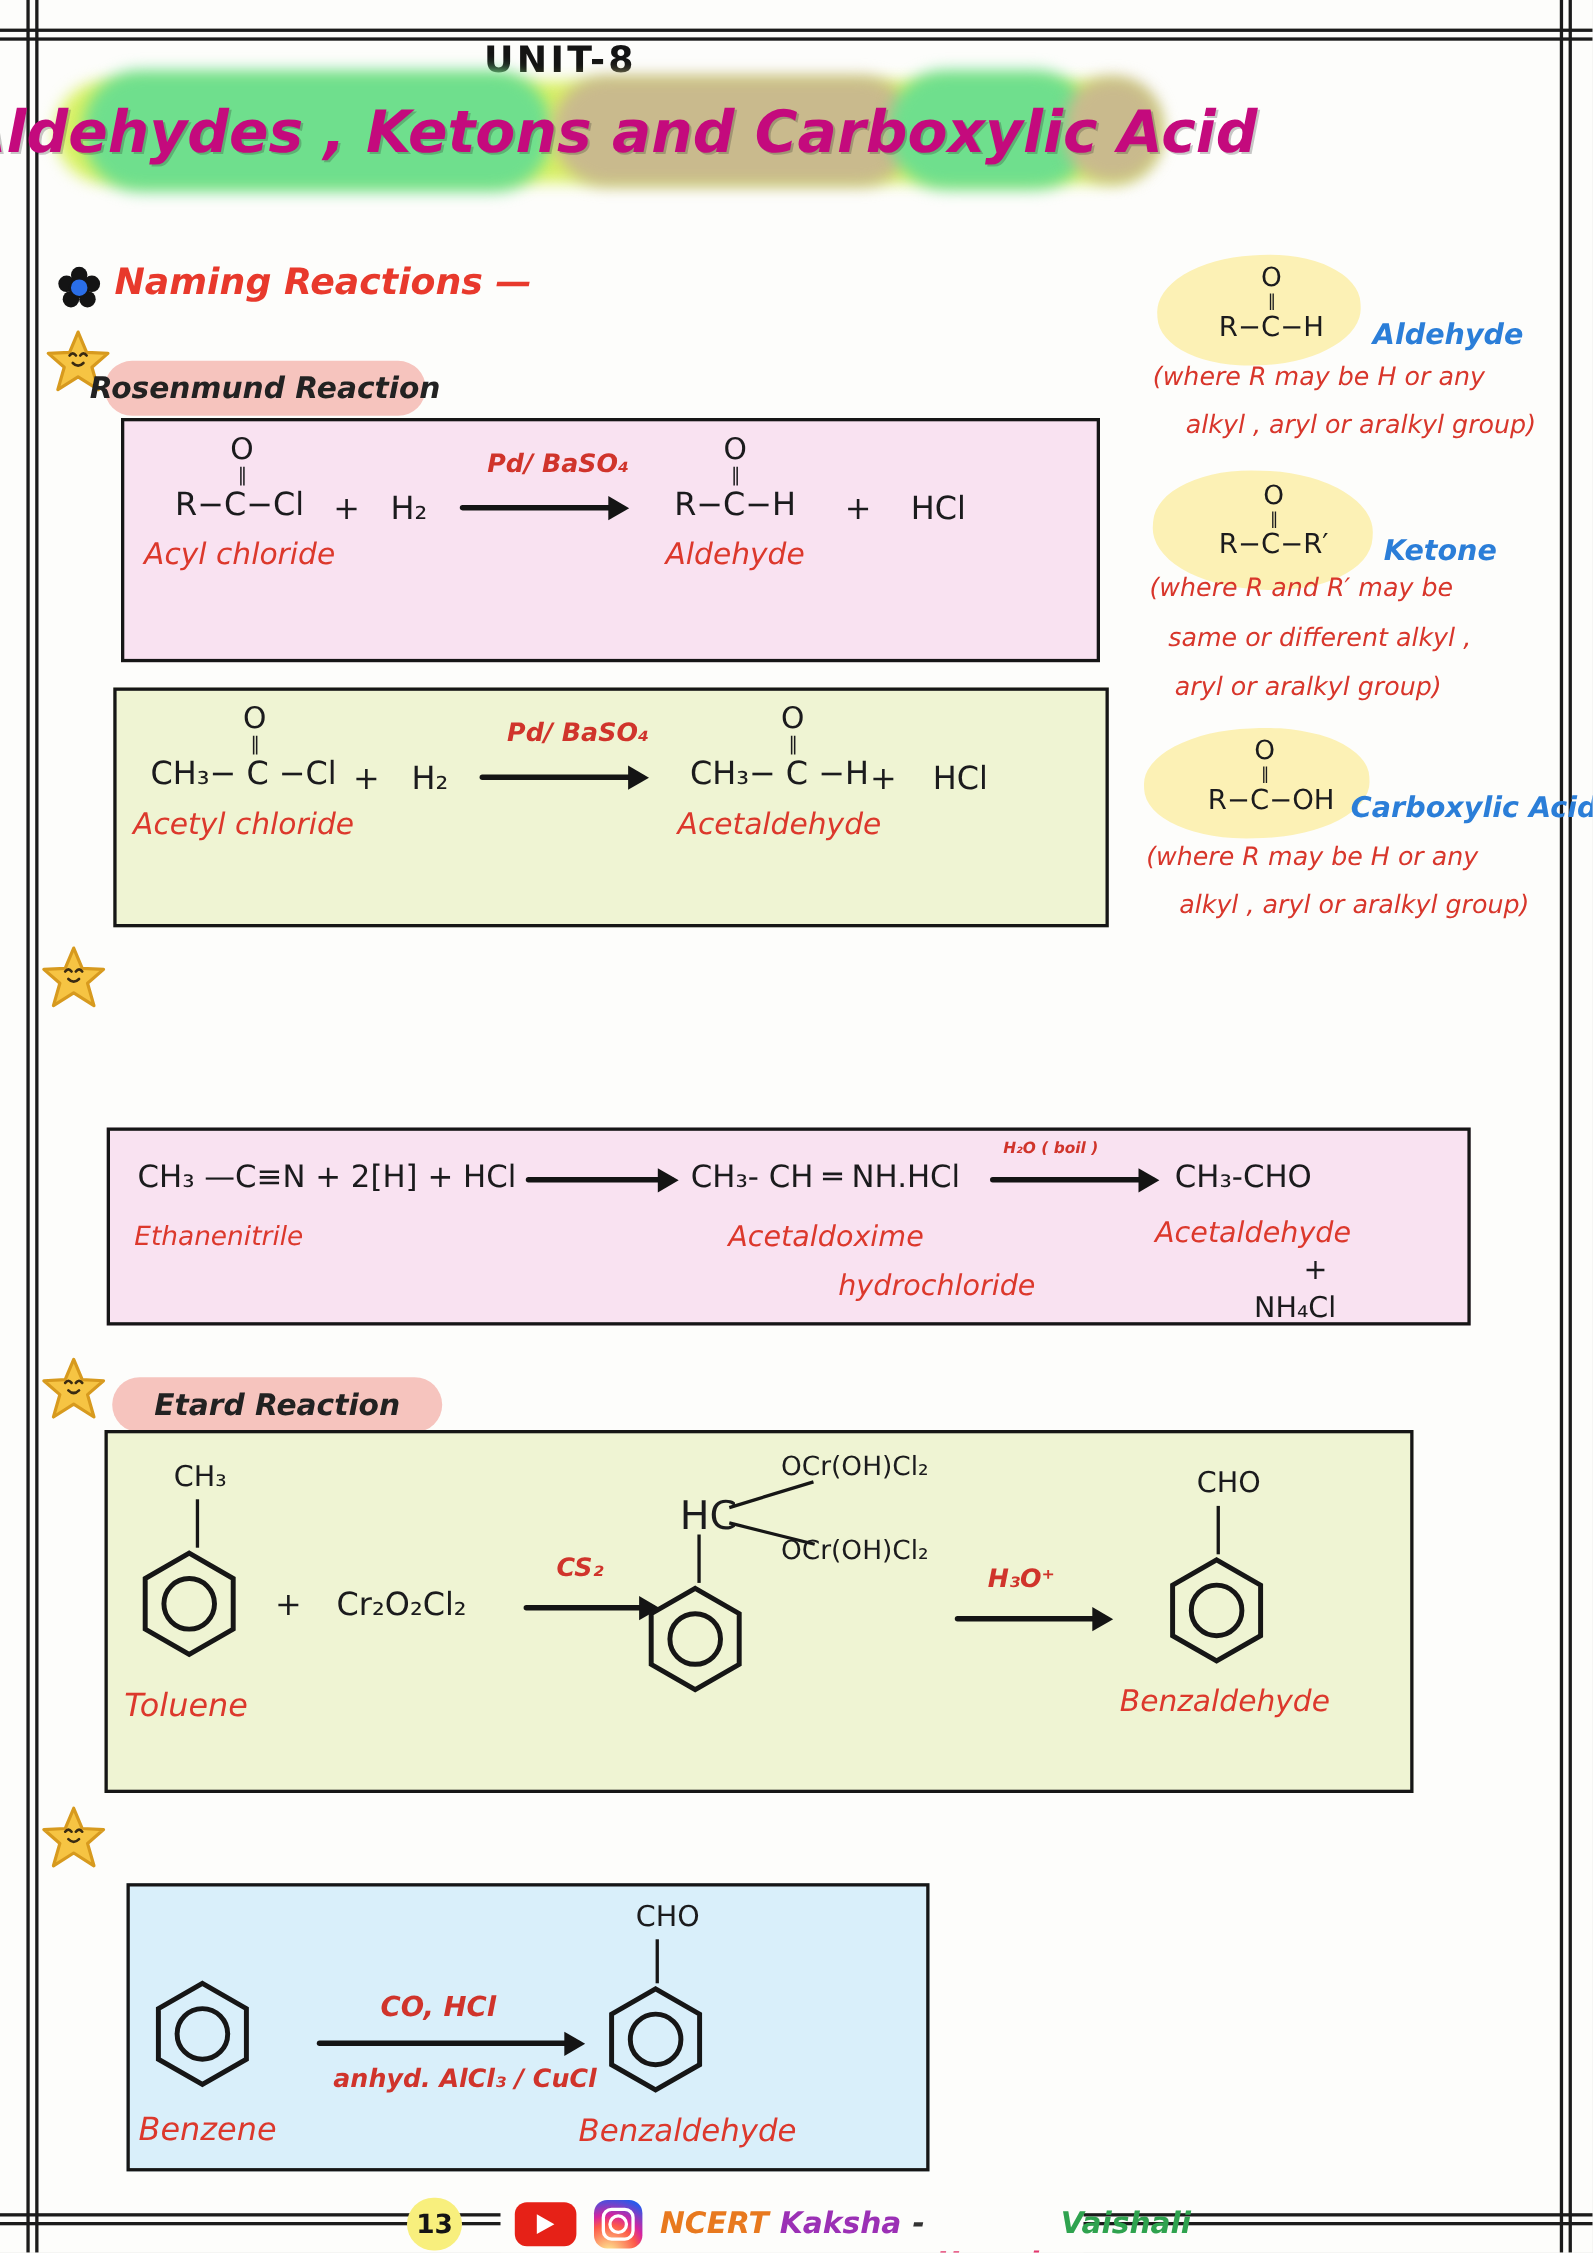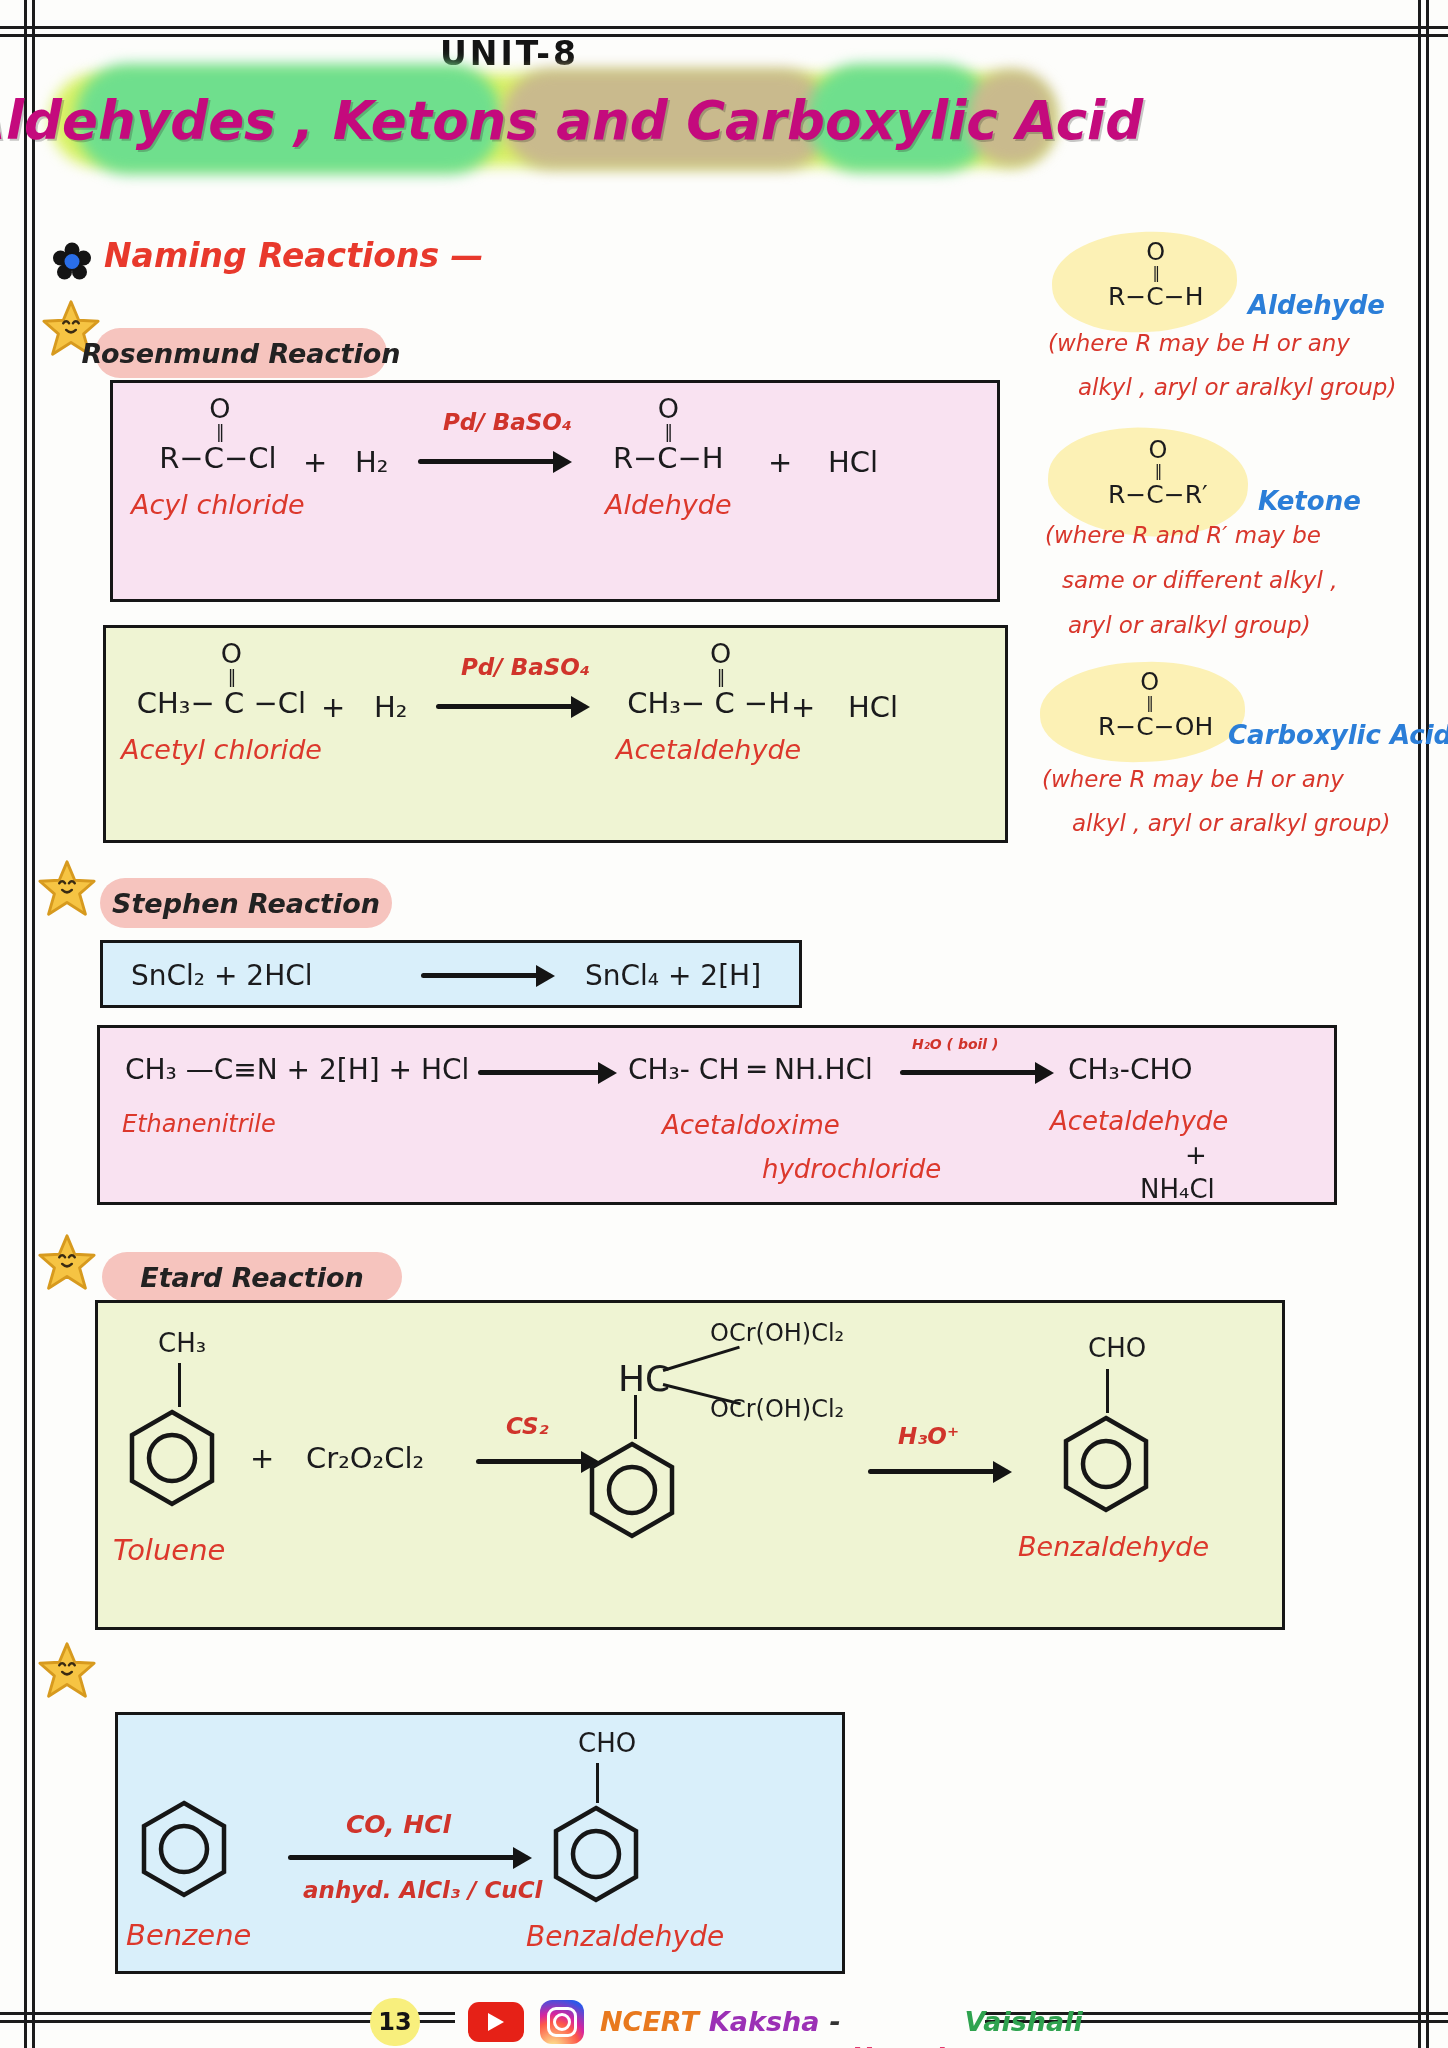--- a/index.html
+++ b/index.html
@@ -209,27 +209,21 @@
   <span class="nName" style="left:1228px;top:720px">Carboxylic Acid</span>
   <span class="nRed" style="left:1042px;top:766px">(where R may be H or any</span>
   <span class="nRed" style="left:1072px;top:810px">alkyl , aryl or aralkyl group)</span>
 
   <svg class="abs" style="left:36px;top:858px" width="62" height="62" viewBox="0 0 64 64">
     <path d="M32 4 L40 23 L60 24 L45 37 L51 58 L32 46 L13 58 L19 37 L4 24 L24 23 Z" fill="#f6c443" stroke="#d79a1e" stroke-width="3" stroke-linejoin="round"></path>
     <path d="M24 26 q3 -4 6 0" stroke="#3a2b12" fill="none" stroke-width="2.5" stroke-linecap="round"></path>
     <path d="M34 26 q3 -4 6 0" stroke="#3a2b12" fill="none" stroke-width="2.5" stroke-linecap="round"></path>
     <path d="M27 33 q5 5 10 0" stroke="#3a2b12" fill="none" stroke-width="2.5" stroke-linecap="round"></path>
   </svg>
-  <div class="pill" style="left:100px;top:878px;width:292px;height:50px">Stephen Reaction</div>
-
-  <div class="box bg-blue" style="left:100px;top:940px;width:702px;height:68px">
-    <span class="inline-f" style="left:28px;top:16px;font-size:28px">SnCl₂  +  2HCl</span>
-    <div class="arrow" style="left:318px;top:30px;width:130px"></div>
-    <span class="inline-f" style="left:482px;top:16px;font-size:28px">SnCl₄  +  2[H]</span>
-  </div>
+
 
   <div class="box bg-pink" style="left:97px;top:1025px;width:1240px;height:180px">
     <span class="inline-f" style="left:25px;top:25px;font-size:28px">CH₃ —C≡N  +  2[H]  +  HCl</span>
     <span class="rlabel" style="left:22px;top:82px;font-size:24px">Ethanenitrile</span>
     <div class="arrow" style="left:378px;top:42px;width:135px"></div>
     <span class="inline-f" style="left:528px;top:25px;font-size:28px">CH₃- CH ═ NH.HCl</span>
     <span class="rlabel" style="left:562px;top:82px;font-size:26px">Acetaldoxime</span>
     <span class="rlabel" style="left:662px;top:126px;font-size:26px">hydrochloride</span>
     <span class="cond" style="left:812px;top:8px;font-size:14px">H₂O ( boil )</span>
     <div class="arrow" style="left:800px;top:42px;width:150px"></div>

